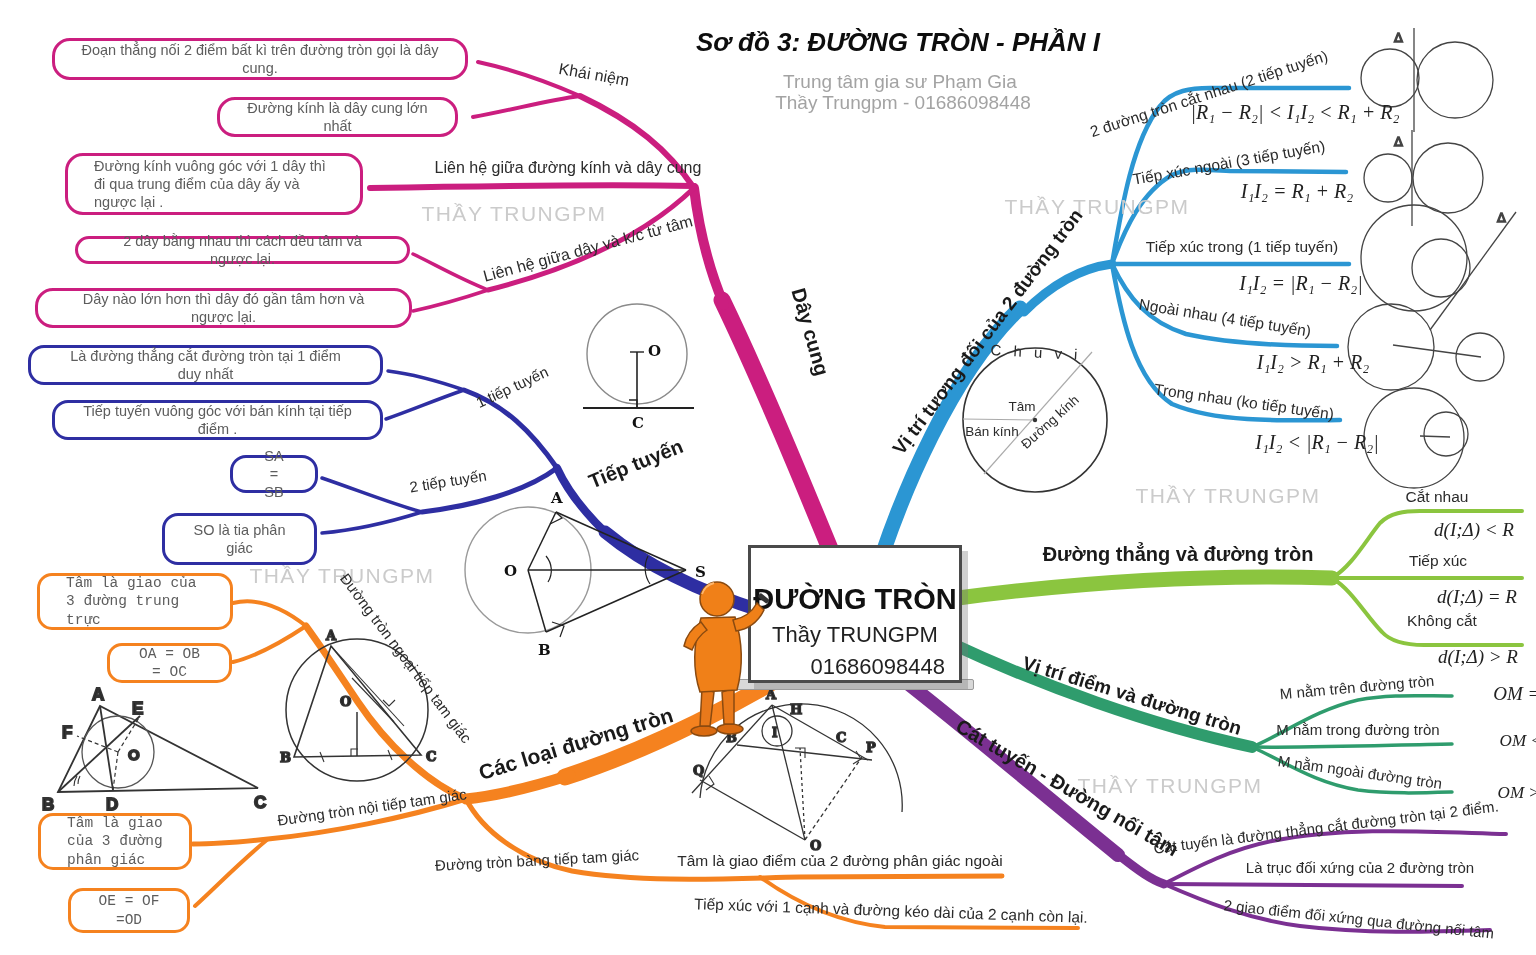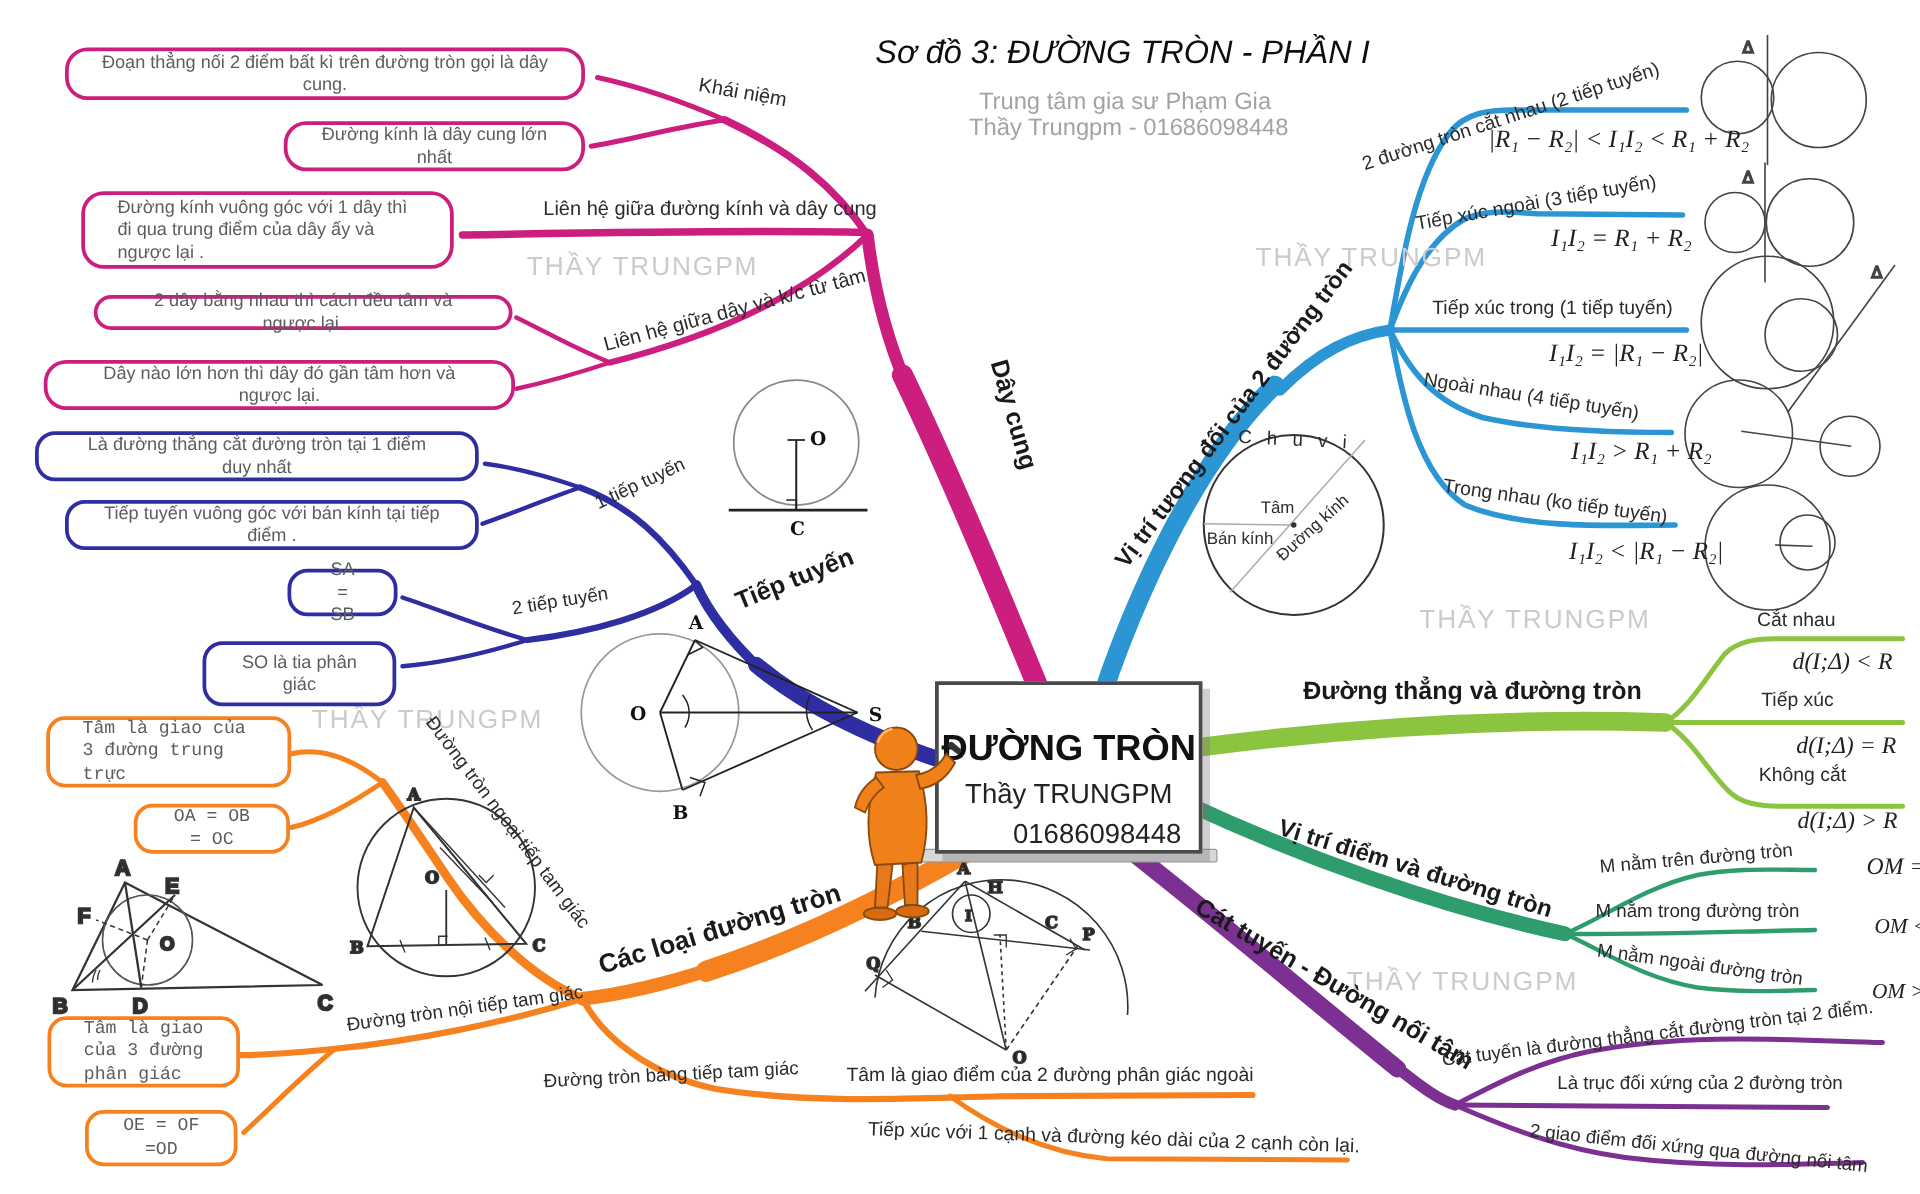--- a/index.html
+++ b/index.html
@@ -23,21 +23,21 @@
   .left{justify-content:flex-start;text-align:left;}
   #center-box{position:absolute;left:748px;top:545px;width:214px;height:138px;background:#fff;
       border:3px solid #4a4a4a;box-shadow:6px 6px 0 rgba(120,120,120,.35);z-index:3;
       display:flex;flex-direction:column;align-items:center;justify-content:flex-end;box-sizing:border-box;}
   #center-box .t1{font-weight:bold;font-size:29px;color:#111;}
   #center-box .t2{font-size:22px;color:#222;margin-top:6px;}
   #center-box .t3{font-size:22px;color:#222;margin-top:6px;align-self:flex-end;margin-right:14px;}
   #ledge{position:absolute;left:726px;top:679px;width:246px;height:9px;background:#d8d8d8;
          border:1px solid #9a9a9a;border-radius:2px;z-index:3;}
   #title{position:absolute;left:898px;top:42px;transform:translate(-50%,-50%);white-space:nowrap;
-         font-weight:normal;font-style:italic;font-size:26px;color:#0d0d0d;z-index:2;}
+         font-weight:bold;font-style:italic;font-size:26px;color:#0d0d0d;z-index:2;}
   .sub{position:absolute;transform:translate(-50%,-50%);white-space:nowrap;color:#a3a3a3;
        font-size:19px;z-index:2;}
   #figure-svg{position:absolute;left:0;top:0;z-index:4;pointer-events:none;}
 </style>
 </head>
 <body>
 
 <div id="canvas">
 
   <svg id="branch-svg" width="1536" height="955" viewBox="0 0 1536 955">
@@ -229,21 +229,21 @@
 
   <div class="wm" style="left:514px;top:214px">THẦY TRUNGPM</div>
   <div class="wm" style="left:1097px;top:207px">THẦY TRUNGPM</div>
   <div class="wm" style="left:342px;top:576px">THẦY TRUNGPM</div>
   <div class="wm" style="left:1228px;top:496px">THẦY TRUNGPM</div>
   <div class="wm" style="left:1170px;top:786px">THẦY TRUNGPM</div>
 
   <div class="lbl bold" style="left:810px;top:332px;transform:translate(-50%,-50%) rotate(74deg);font-size:20px">Dây cung</div>
   <div class="lbl" style="left:594px;top:75px;transform:translate(-50%,-50%) rotate(10deg);font-size:16px">Khái niệm</div>
   <div class="box pbox" style="left:52px;top:38px;width:416px;height:42px">Đoạn thẳng nối 2 điểm bất kì trên đường tròn gọi là dây cung.</div>
-  <div class="box pbox" style="left:227px;top:97px;width:241px;height:40px">Đường kính là dây cung lớn nhất</div>
+  <div class="box pbox" style="left:217px;top:97px;width:241px;height:40px">Đường kính là dây cung lớn nhất</div>
   <div class="lbl" style="left:568px;top:168px;font-size:16px">Liên hệ giữa đường kính và dây cung</div>
   <div class="box pbox left" style="left:65px;top:153px;width:298px;height:62px">Đường kính vuông góc với 1 dây thì đi qua trung điểm của dây ấy và ngược lại .</div>
   <div class="lbl" style="left:588px;top:249px;transform:translate(-50%,-50%) rotate(-15deg);font-size:16px">Liên hệ giữa dây và k/c từ tâm</div>
   <div class="box pbox" style="left:75px;top:236px;width:335px;height:28px">2 dây bằng nhau thì cách đều tâm và ngược lại.</div>
   <div class="box pbox" style="left:35px;top:288px;width:377px;height:40px">Dây nào lớn hơn thì dây đó gần tâm hơn và ngược lại.</div>
 
   <div class="lbl bold" style="left:988px;top:332px;transform:translate(-50%,-50%) rotate(-53deg)">Vị trí tương đối của 2 đường tròn</div>
   <div class="lbl" style="left:1209px;top:94px;transform:translate(-50%,-50%) rotate(-18deg)">2 đường tròn cắt nhau (2 tiếp tuyến)</div>
   <div class="formula" style="left:1258px;top:112px;font-size:20px">|R₁ − R₂| &lt; I₁I₂ &lt; R₁ + R₂</div>
   <div class="lbl" style="left:1229px;top:163px;transform:translate(-50%,-50%) rotate(-10deg)">Tiếp xúc ngoài (3 tiếp tuyến)</div>

